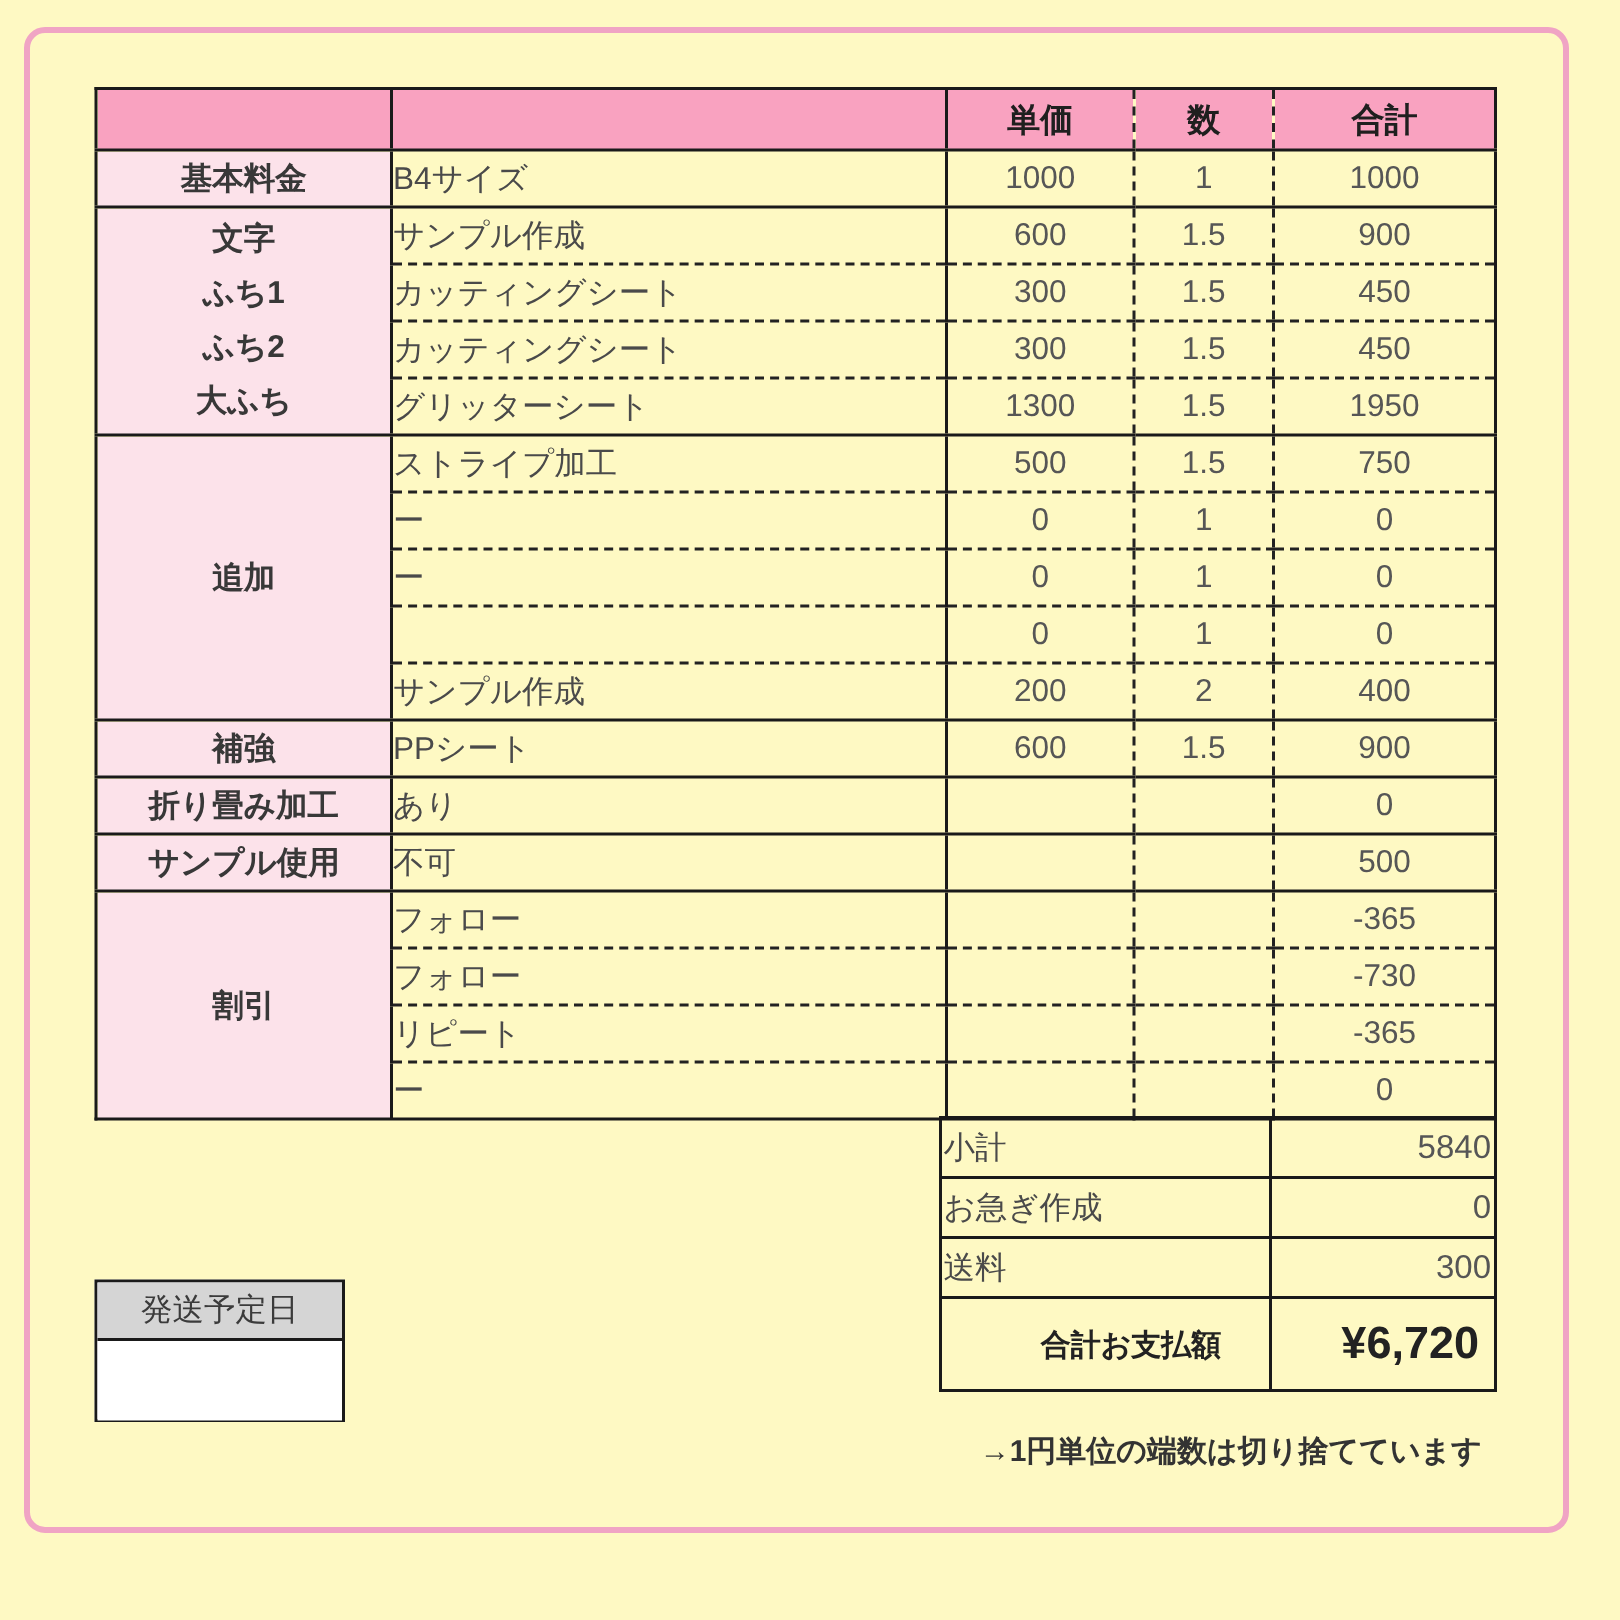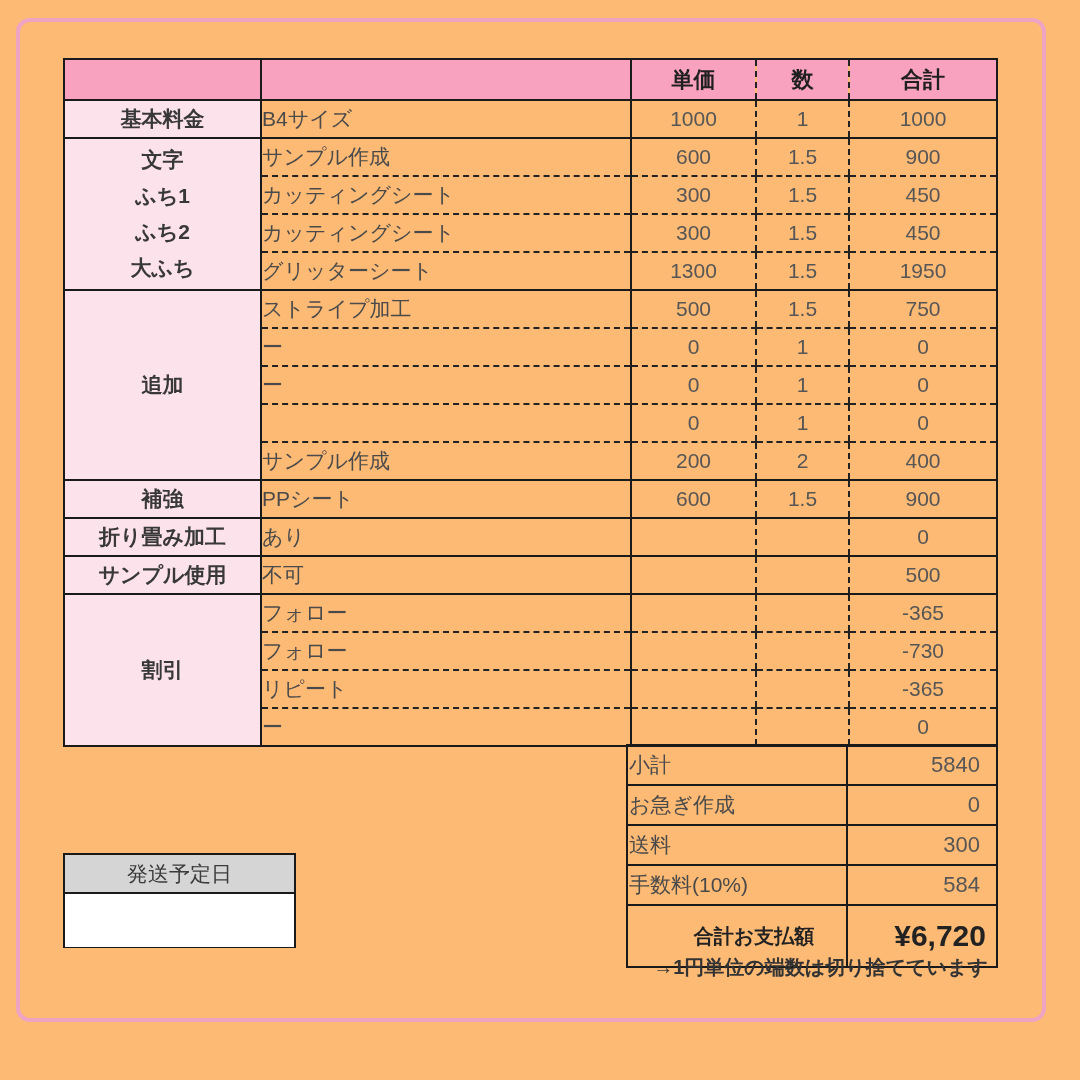--- a/index.html
+++ b/index.html
@@ -1,21 +1,21 @@
 <!DOCTYPE html>
 <html style="--frame: #f0a4c4; --header_pink: #f9a2c0; --label_pink: #fce2ea; --gray_header: #d5d5d5; --line: #1a1a1a; --text_dark: #383838; --text_num: #565656;"><head>
 <meta charset="utf-8">
 <style>
   :root{
     --frame:#f0a4c4; --header_pink:#f9a2c0; --label_pink:#fce2ea;
     --gray_header:#d5d5d5; --line:#1a1a1a; --text_dark:#383838; --text_num:#565656;
   }
   html,body{margin:0;padding:0;}
   body{font-family:"Liberation Sans","DejaVu Sans",sans-serif;}
-  .canvas{position:relative;width:1080px;height:1080px;background:#fdba74;overflow:hidden;}
+  .canvas{position:relative;width:1080px;height:1080px;background:#fef9c3;overflow:hidden;}
   .frame{position:absolute;left:16px;top:18px;right:34px;bottom:58px;
     border:4px solid var(--frame);border-radius:14px;}
 
   
   table{border-collapse:collapse;table-layout:fixed;}
   .main{position:absolute;left:63px;top:58px;width:933px;border:2.5px solid var(--line);}
   .main th,.main td{height:36px;padding:0;font-size:21px;overflow:hidden;white-space:nowrap;}
   .main .head th{height:39px;background:var(--header_pink);font-weight:bold;
     color:#1f1f1f;font-size:22px;text-align:center;border-bottom:2.5px solid var(--line);}
   .lbl{background:var(--label_pink);font-weight:bold;color:var(--text_dark);
@@ -25,30 +25,30 @@
   .num{color:var(--text_num);text-align:center;padding:0 8px;font-size:22px;}
   .bl-solid{border-left:2.5px solid var(--line);}
   .bl-dash{border-left:2px dashed #222;}
   .bb-solid{border-bottom:2.5px solid var(--line);}
   .bb-dash{border-bottom:2px dashed #222;}
 
   
   .summary{position:absolute;left:626px;top:744px;width:370px;border:2.5px solid var(--line);}
   .summary td{height:36px;border:2.5px solid var(--line);font-size:21px;}
   .summary .slabel{text-align:left;color:#4a4a4a;}
-  .summary .sval{text-align:right;padding:0 16px;color:var(--text_num);font-size:22px;}
+  .summary .sval{text-align:right;padding:0 2px;color:var(--text_num);font-size:22px;}
   .summary .trow td{height:58px;}
   .summary .tlabel{font-weight:bold;color:#222;font-size:20px;text-align:center;padding-left:35px;}
   .summary .tval{font-weight:bold;color:#222;font-size:30px;text-align:right;padding:0 10px;margin-left:24px;}
 
   .note{position:absolute;left:588px;top:954px;width:400px;text-align:right;
     font-size:20px;font-weight:600;color:#333;}
 
   
-  .ship{position:absolute;left:63px;top:853px;width:233px;height:95px;
+  .ship{position:absolute;left:63px;top:853px;width:167px;height:95px;
     border:2.5px solid var(--line);box-sizing:border-box;background:#fff;}
   .ship .shead{height:37px;line-height:37px;background:var(--gray_header);
     border-bottom:2.5px solid var(--line);text-align:center;font-size:21px;color:#3b3b3b;}
   .ship .sbody{height:53px;background:#fff;}
 </style>
 </head>
 <body>
 
 <div class="canvas">
   <div class="frame"></div>
@@ -202,24 +202,20 @@
       <td class="sval">5840</td>
     </tr>
     <tr>
       <td class="slabel">お急ぎ作成</td>
       <td class="sval">0</td>
     </tr>
     <tr>
       <td class="slabel">送料</td>
       <td class="sval">300</td>
     </tr>
-    <tr>
-      <td class="slabel">手数料(10%)</td>
-      <td class="sval">584</td>
-    </tr>
     <tr class="trow">
       <td class="tlabel">合計お支払額</td>
       <td class="tval">¥6,720</td>
     </tr>
   </tbody>
     </table>
 
   <div class="note">→1円単位の端数は切り捨てています</div>
 
   <div class="ship">

